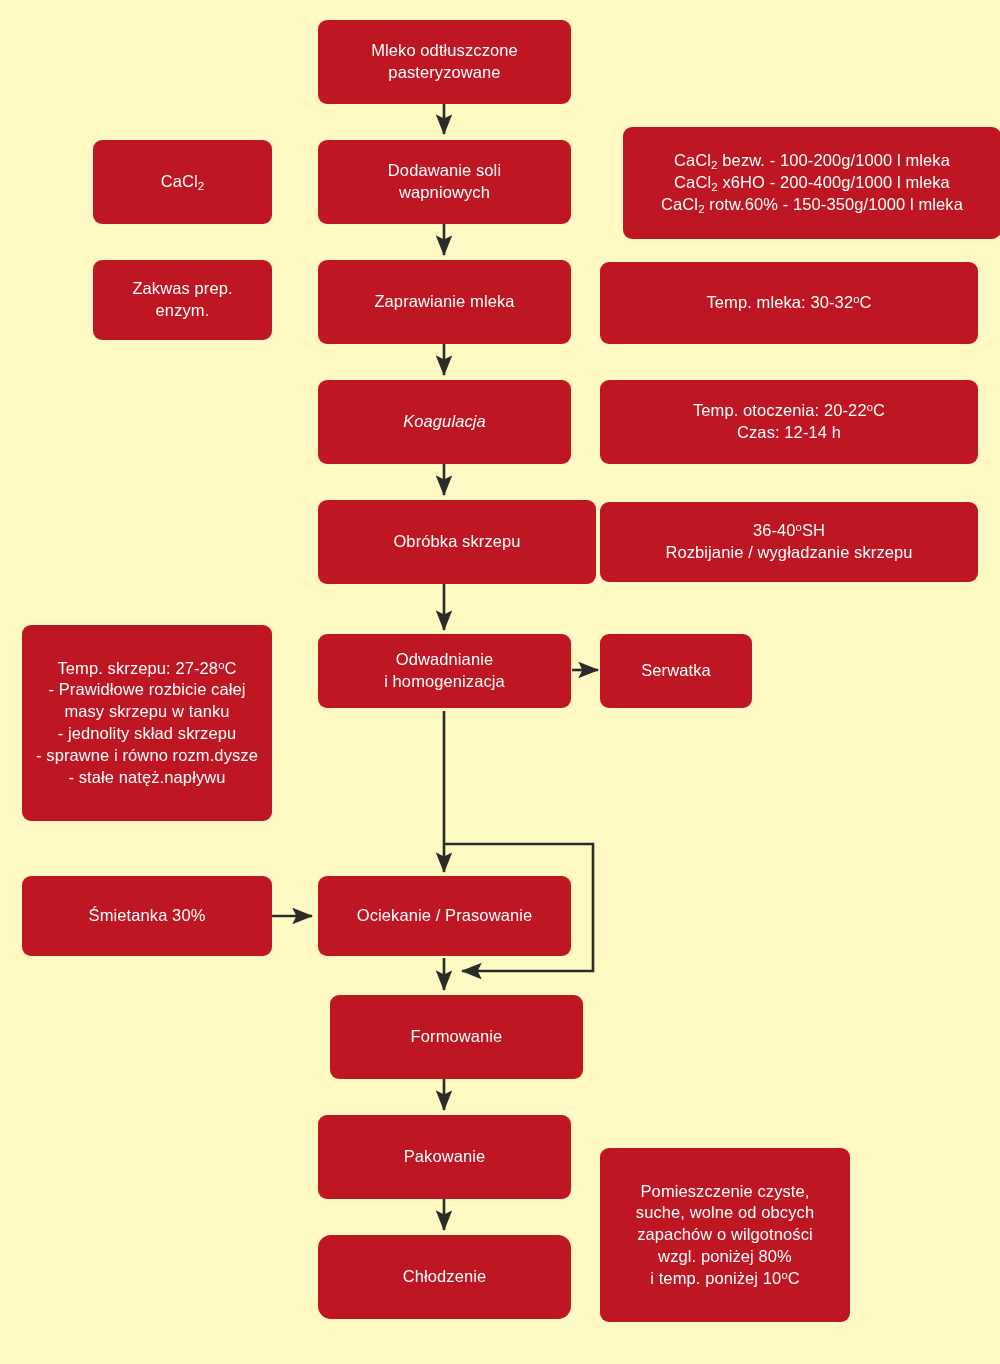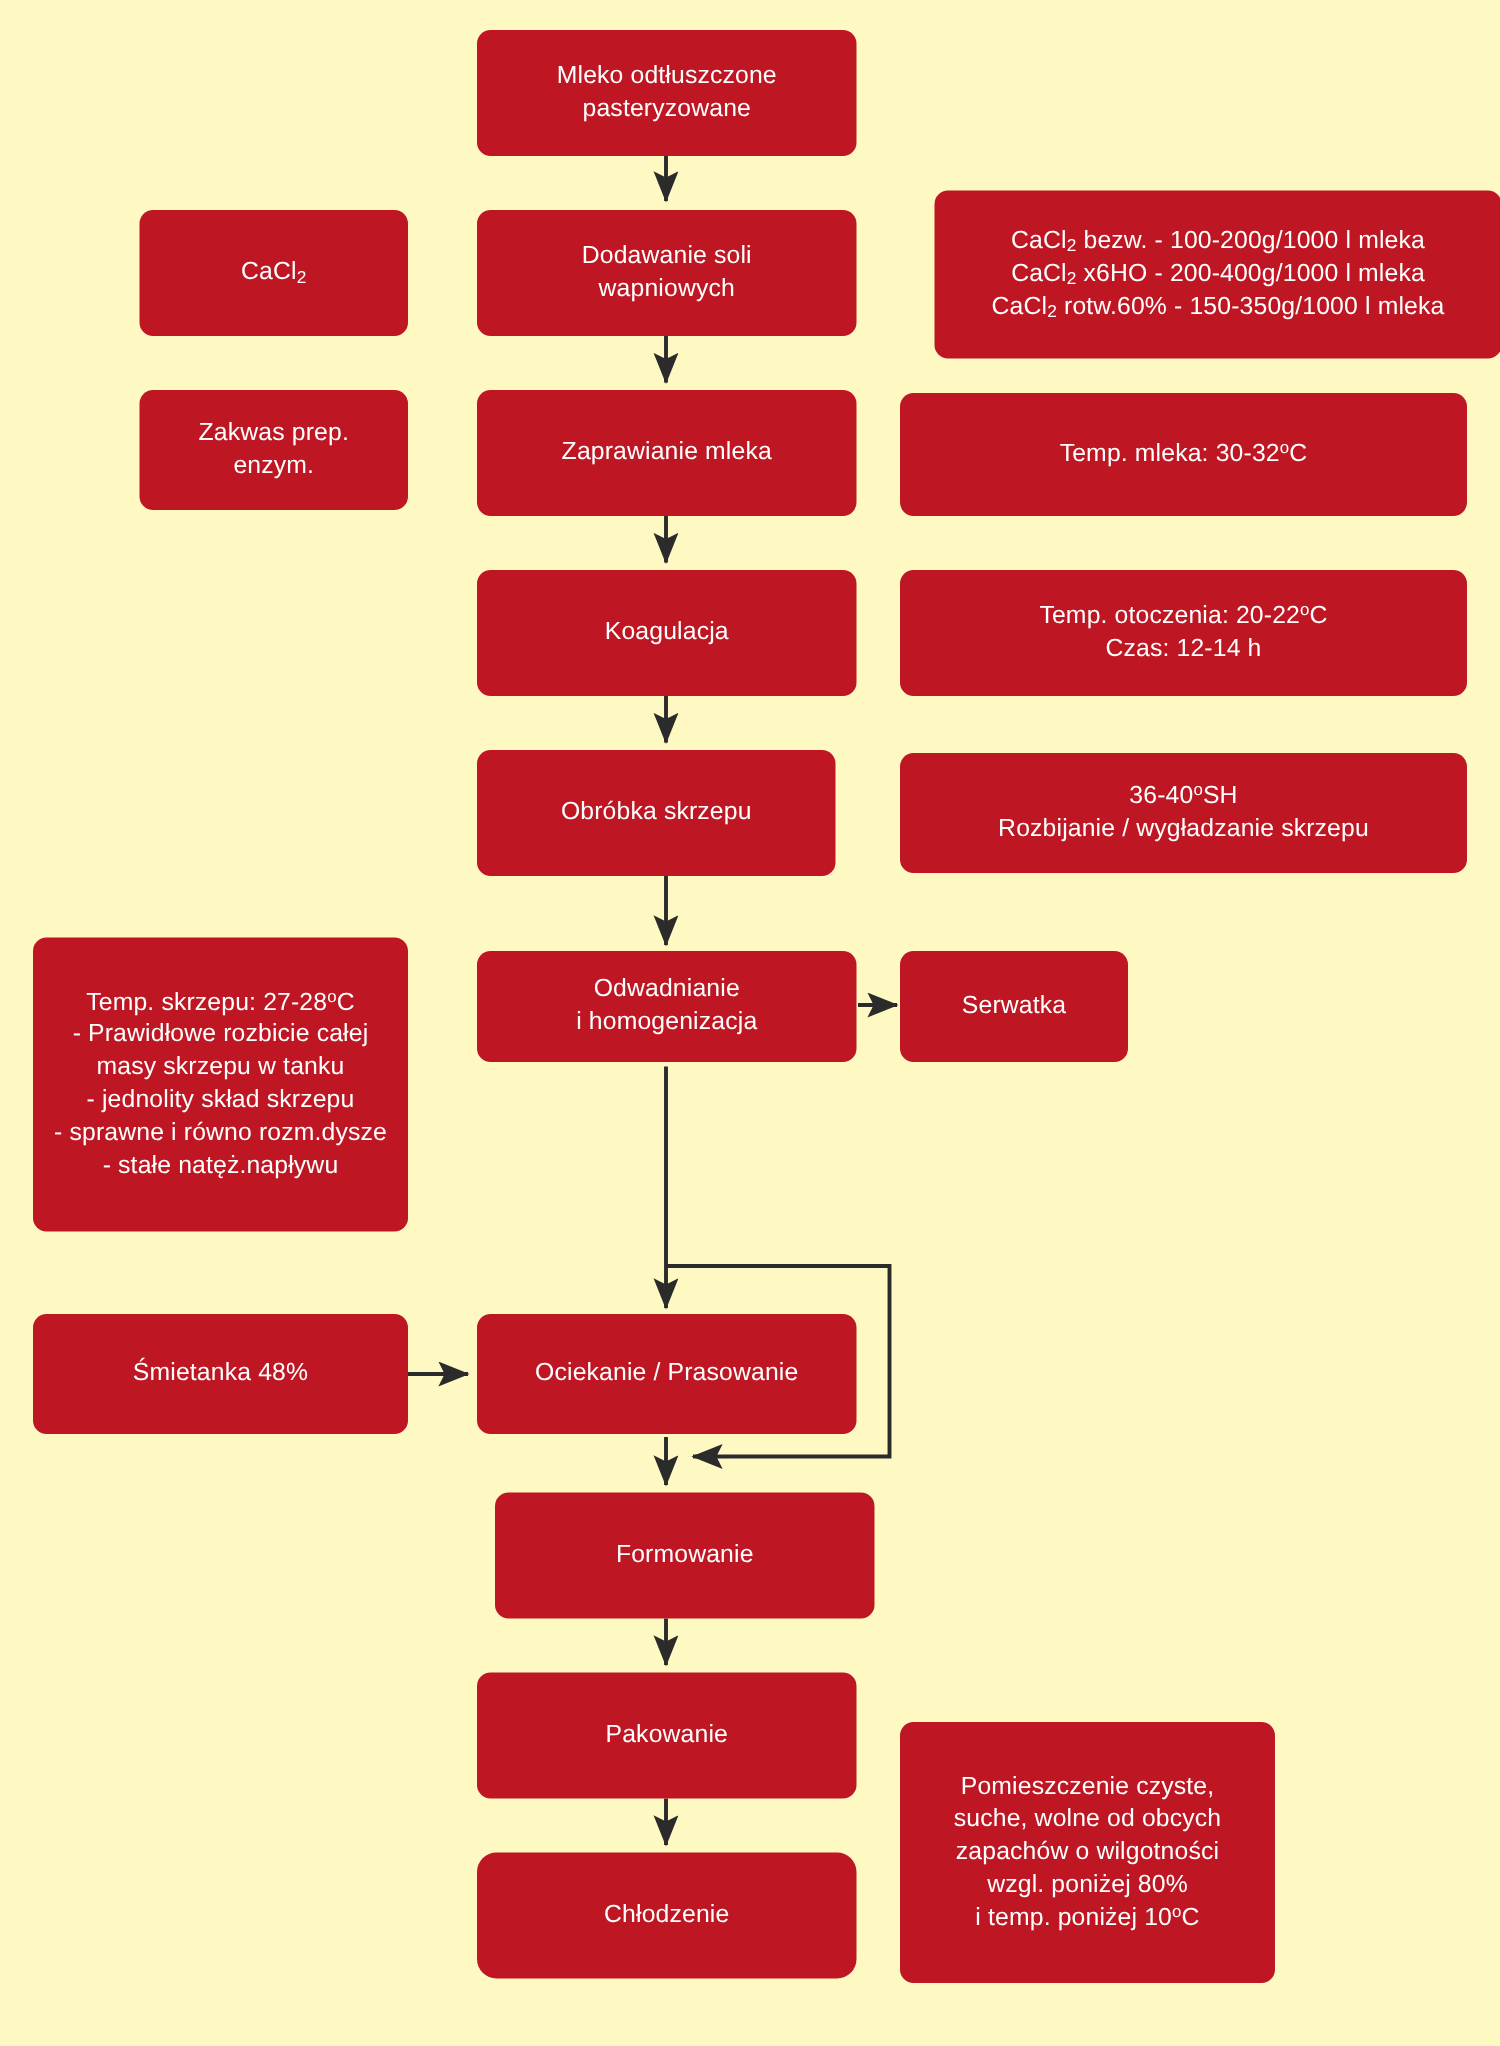--- a/index.html
+++ b/index.html
@@ -107,25 +107,25 @@
 
   <div class="box" style="left:318px; top:140px; width:253px; height:84px;">
     <span class="txt">Dodawanie soli
 wapniowych</span>
   </div>
 
   <div class="box" style="left:318px; top:260px; width:253px; height:84px;">
     <span class="txt">Zaprawianie mleka</span>
   </div>
 
-  <div class="box" style="left:318px; top:380px; width:253px; height:84px;">
+  <div class="box" style="left:318px; top:380px; width:253px; height:84px;font-style:italic;">
     <span class="txt">Koagulacja</span>
   </div>
 
-  <div class="box" style="left:318px; top:500px; width:239px; height:84px;">
+  <div class="box" style="left:318px; top:500px; width:278px; height:84px;">
     <span class="txt">Obróbka skrzepu</span>
   </div>
 
   <div class="box" style="left:318px; top:634px; width:253px; height:74px;">
     <span class="txt">Odwadnianie
 i homogenizacja</span>
   </div>
 
   <div class="box" style="left:318px; top:876px; width:253px; height:80px;">
     <span class="txt">Ociekanie / Prasowanie</span>
@@ -150,21 +150,21 @@
   <div class="box" style="left:93px; top:260px; width:179px; height:80px;">
     <span class="txt">Zakwas prep.
 enzym.</span>
   </div>
 
   <div class="box detail" style="left:22px; top:625px; width:250px; height:196px;">
     <span class="txt">Temp. skrzepu: 27-28<sup class="deg">o</sup>C<br>- Prawidłowe rozbicie całej<br>masy skrzepu w tanku<br>- jednolity skład skrzepu<br>- sprawne i równo rozm.dysze<br>- stałe natęż.napływu</span>
   </div>
 
   <div class="box" style="left:22px; top:876px; width:250px; height:80px;">
-    <span class="txt">Śmietanka 48%</span>
+    <span class="txt">Śmietanka 30%</span>
   </div>
 
   <div class="box detail" style="left:600px; top:127px; width:378px; height:112px;margin-left:23px;">
     <span class="txt">CaCl<sub class="sb">2</sub> bezw. - 100-200g/1000 l mleka<br>CaCl<sub class="sb">2</sub> x6HO - 200-400g/1000 l mleka<br>CaCl<sub class="sb">2</sub> rotw.60% - 150-350g/1000 l mleka</span>
   </div>
 
   <div class="box detail" style="left:600px; top:262px; width:378px; height:82px;">
     <span class="txt">Temp. mleka: 30-32<sup class="deg">o</sup>C</span>
   </div>
 

